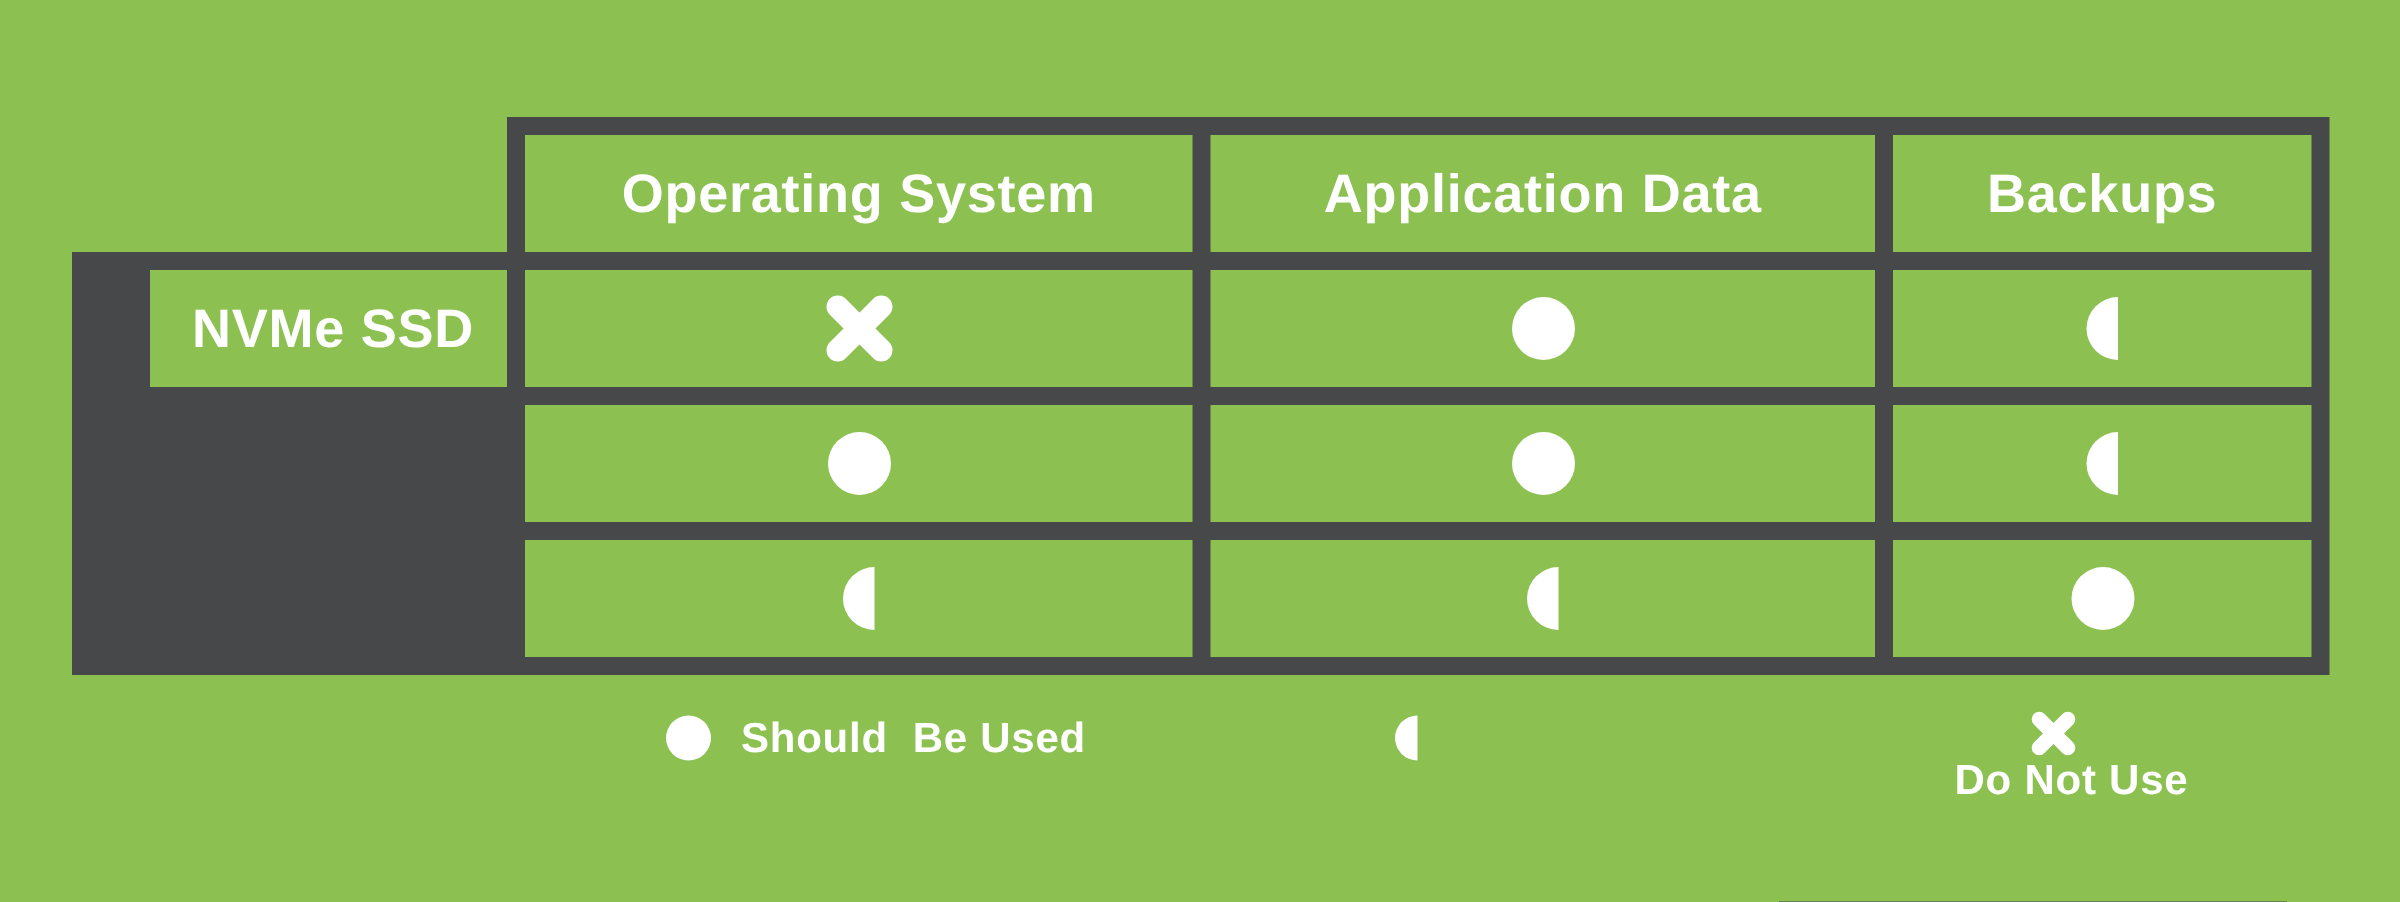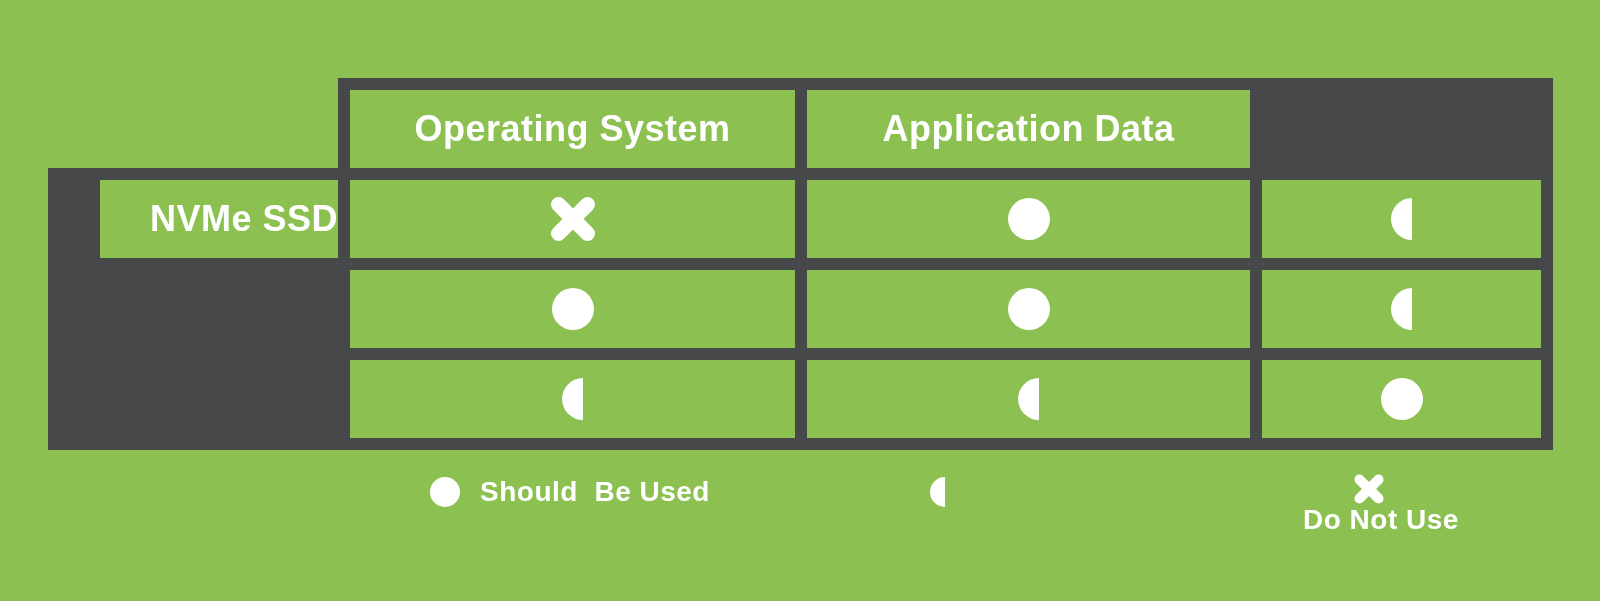--- a/index.html
+++ b/index.html
@@ -46,21 +46,21 @@
   .r1{grid-row:1}.r2{grid-row:2}.r3{grid-row:3}.r4{grid-row:4}
 
   .hdr-text, .row-text{
     color:var(--content);
     font-size:36px;
     font-weight:700;
     letter-spacing:0.5px;
     white-space:pre;
   }
   .cell.rowlabel{
-    justify-content:flex-end;
+    justify-content:flex-start;
     padding-left:28px;
     margin-left:40px;
   }
 
   
   .sym{display:inline-block;flex:none;}
   .sym.should-be-used{
     width:42px;height:42px;
     border-radius:50%;
     background:var(--content);
@@ -114,20 +114,23 @@
 
 <div class="matrix">
   <div class="corner-mask"></div>
 
   <div class="cell r1 c2">
     <span class="hdr-text">Operating System</span>
   </div>
   <div class="cell r1 c3">
     <span class="hdr-text">Application Data</span>
   </div>
+  <div class="cell r1 c4">
+    <span class="hdr-text">Backups</span>
+  </div>
 
   <div class="cell rowlabel r2 c1">
     <span class="row-text">NVMe SSD</span>
   </div>
   <div class="cell r2 c2">
     <span class="sym do-not-use"></span>
   </div>
   <div class="cell r2 c3">
     <span class="sym should-be-used"></span>
   </div>
@@ -149,21 +152,21 @@
     <span class="sym can-be-used"></span>
   </div>
   <div class="cell r4 c3">
     <span class="sym can-be-used"></span>
   </div>
   <div class="cell r4 c4">
     <span class="sym should-be-used"></span>
   </div>
 </div>
 
-<div class="legend-item" style="left:430px;">
+<div class="legend-item" style="left:444px;">
   <span class="sym should-be-used"></span>
   <span class="label">Should  Be Used</span>
 </div>
 <div class="legend-item" style="left:930px;">
   <span class="sym can-be-used"></span>
 </div>
 <div class="legend-item" style="left:1303px;flex-direction:column;">
   <span class="sym do-not-use"></span>
   <span class="label">Do Not Use</span>
 </div>

